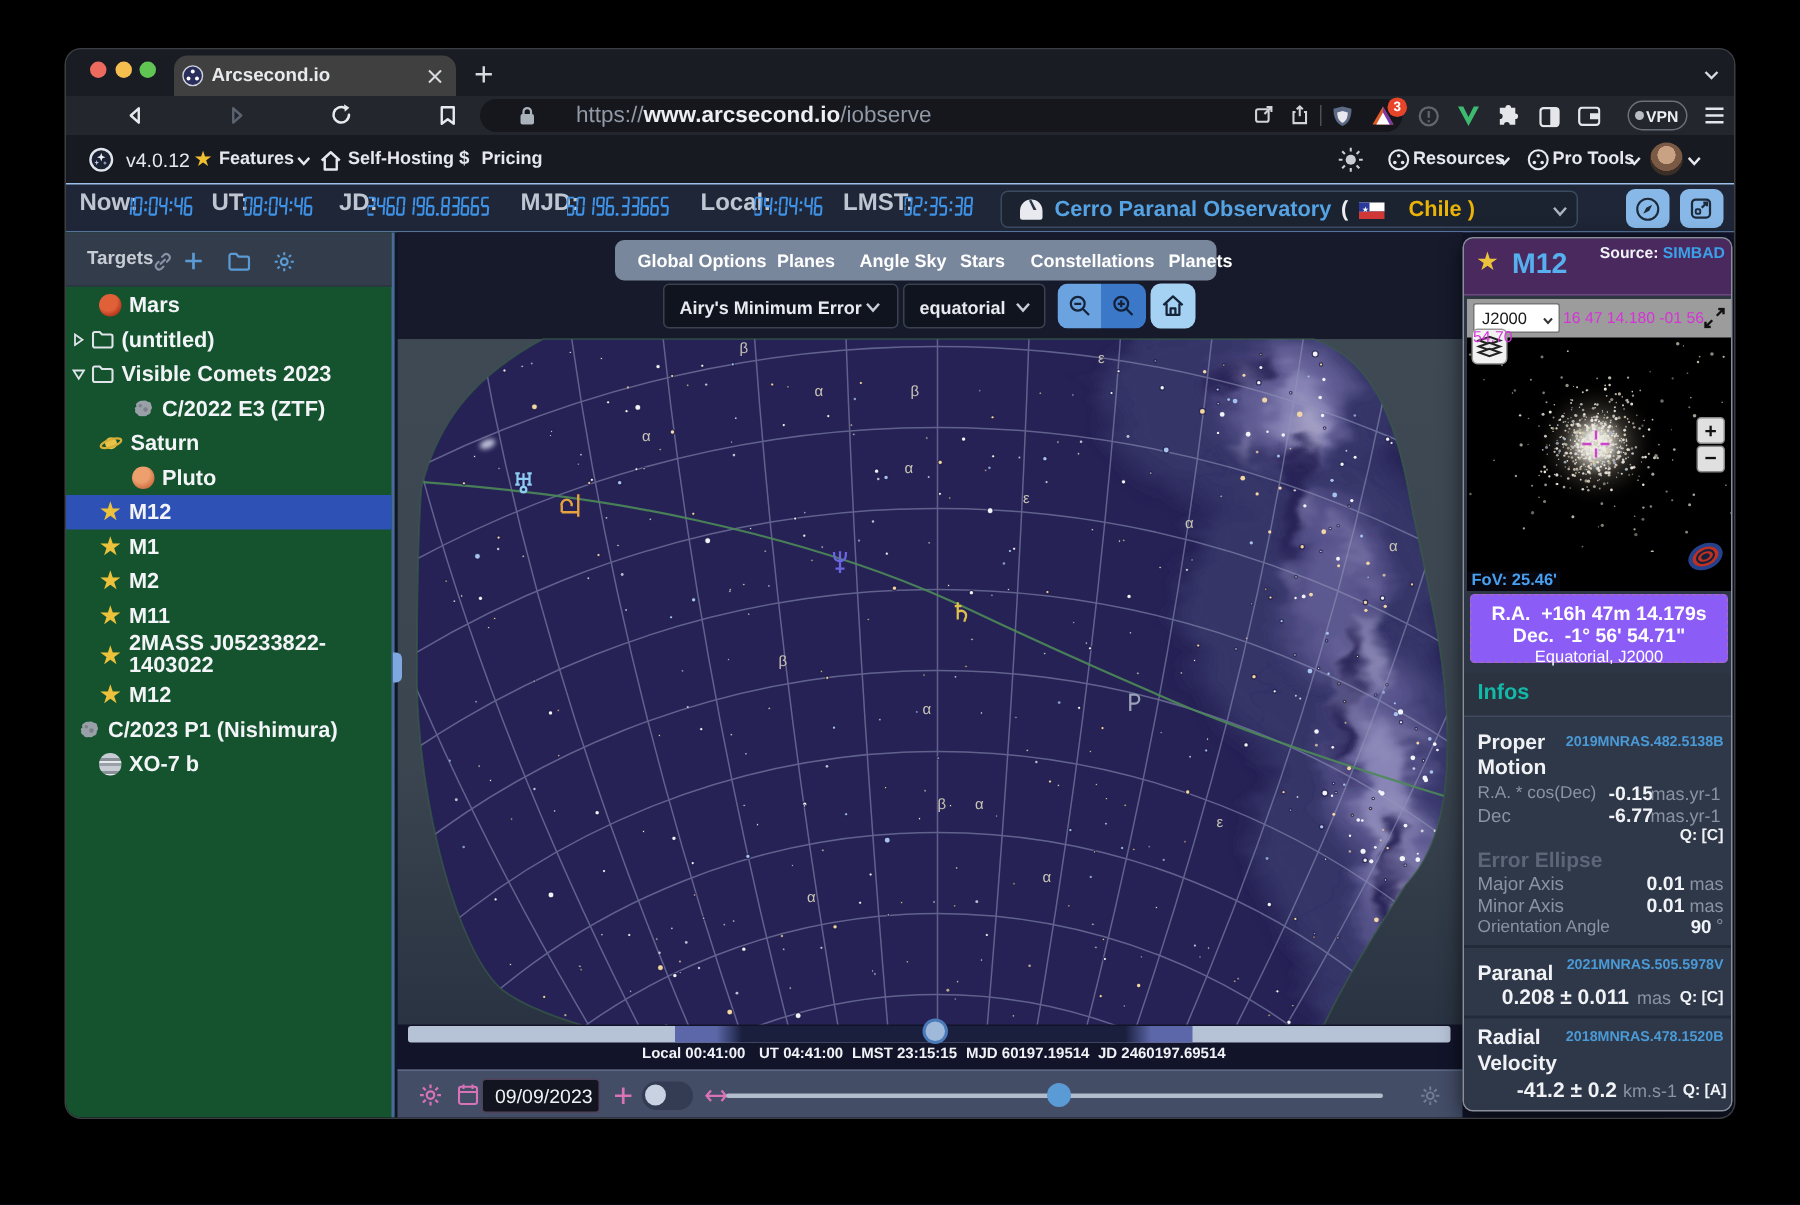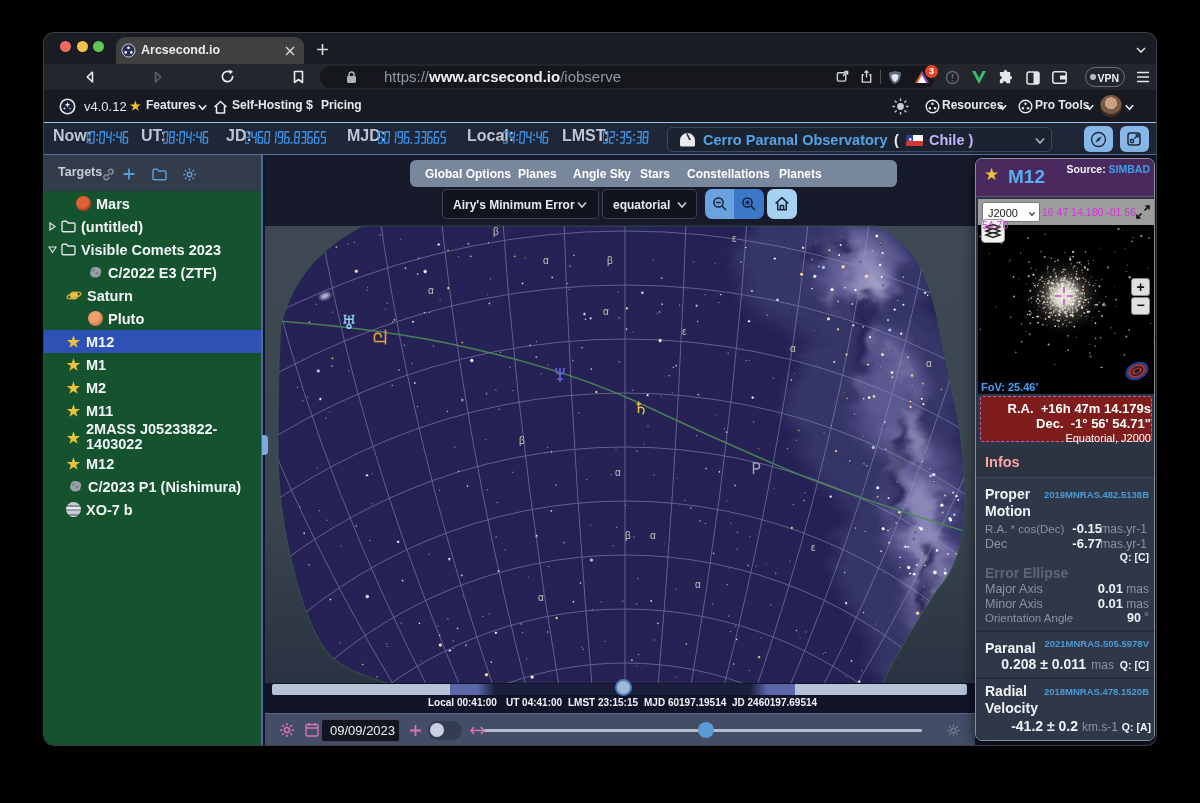--- a/index.html
+++ b/index.html
@@ -486,21 +486,21 @@
           <path d="M8.5 1.2 L12 8 L10 8 L7 1.6 Z" fill="#2a3245"></path>
         </svg>
    <span style="position:absolute;left:35px;top:4px;font-size:14.5px;font-weight:bold;color:#56a3e4">Cerro Paranal Observatory</span>
    <span style="position:absolute;left:226px;top:4px;font-size:14.5px;font-weight:bold;color:#eceef2">(</span>
    <div style="position:absolute;left:238px;top:7px;width:17px;height:11px">
           <div style="position:absolute;left:0;top:0;width:100%;height:5.5px;background:#fff"></div>
           <div style="position:absolute;left:0;top:5.5px;width:100%;height:5.5px;background:#d03838"></div>
           <div style="position:absolute;left:0;top:0;width:7px;height:5.5px;background:#2a3a9a"></div>
           <div style="position:absolute;left:2px;top:0.5px;color:#fff;font-size:5px">★</div>
         </div>
-   <span style="position:absolute;left:261px;top:4px;font-size:14.5px;font-weight:bold;color:#c4b5fd">Chile )</span>
+   <span style="position:absolute;left:271px;top:4px;font-size:14.5px;font-weight:bold;color:#eab308">Chile )</span>
    <svg width="12" height="12" style="position:absolute;left:366px;top:7px" viewBox="0 0 12 12">
           <path d="M2 3.5 L6 8 L10 3.5" stroke="#aab2c0" stroke-width="1.7" fill="none"></path>
         </svg>
   </div>
   <div class="sqbtn" style="left:1040px;background:#88b8e8">
    <svg width="17" height="17" style="position:absolute;left:6px;top:5px" viewBox="0 0 17 17">
           <circle cx="8.5" cy="8.5" r="7" stroke="#1c2a3a" stroke-width="1.4" fill="none"></circle>
           <path d="M11.5 5.5 L9.5 9.5 L5.5 11.5 L7.5 7.5 Z" fill="#1c2a3a"></path>
         </svg>
   </div>
@@ -524,21 +524,21 @@
           </svg>
      <svg width="15" height="13" style="position:absolute;left:108px;top:13px" viewBox="0 0 15 13">
             <path d="M1 2.5 a1.2 1.2 0 0 1 1.2-1.2 H5.5 L7 3 H12.8 a1.2 1.2 0 0 1 1.2 1.2 V10.5 a1.2 1.2 0 0 1 -1.2 1.2 H2.2 A1.2 1.2 0 0 1 1 10.5 Z" stroke="#5b9bd5" stroke-width="1.5" fill="none"></path>
           </svg>
      <svg width="15" height="15" style="position:absolute;left:138px;top:12px" viewBox="0 0 16 16">
             <circle cx="8" cy="8" r="2.4" stroke="#5b9bd5" stroke-width="1.5" fill="none"></circle>
             <path d="M8 1.2 V3.4 M8 12.6 V14.8 M1.2 8 H3.4 M12.6 8 H14.8 M3.2 3.2 L4.7 4.7 M11.3 11.3 L12.8 12.8 M3.2 12.8 L4.7 11.3 M11.3 4.7 L12.8 3.2" stroke="#5b9bd5" stroke-width="1.5"></path>
           </svg>
     </div>
     <div id="sblist">
-     <div class="row" style="padding-left:32px"><span class="ic" style="border-radius:50%;background:radial-gradient(circle at 40% 35%,#e06038 0 45%,#b93d20 70%,#8e2c14)"></span>Mars</div>
+     <div class="row" style="padding-left:22px"><span class="ic" style="border-radius:50%;background:radial-gradient(circle at 40% 35%,#e06038 0 45%,#b93d20 70%,#8e2c14)"></span>Mars</div>
      <div class="row" style="padding-left:4px"><svg width="9" height="9" viewBox="0 0 9 9" style="margin-right:4px;flex:none">
               <path d="M2 1 L7 4.5 L2 8 Z" fill="none" stroke="#dfe3ea" stroke-width="1.2"></path>
             </svg><svg class="ic" viewBox="0 0 15 13" style="width:15px;height:13px">
               <path d="M1 2.5 a1.2 1.2 0 0 1 1.2-1.2 H5.5 L7 3 H12.8 a1.2 1.2 0 0 1 1.2 1.2 V10.5 a1.2 1.2 0 0 1 -1.2 1.2 H2.2 A1.2 1.2 0 0 1 1 10.5 Z" stroke="#dfe3ea" stroke-width="1.4" fill="none"></path>
             </svg>(untitled)</div>
      <div class="row" style="padding-left:4px"><svg width="9" height="9" viewBox="0 0 9 9" style="margin-right:4px;flex:none">
               <path d="M1 2 L8 2 L4.5 7.5 Z" fill="none" stroke="#dfe3ea" stroke-width="1.2"></path>
             </svg><svg class="ic" viewBox="0 0 15 13" style="width:15px;height:13px">
               <path d="M1 2.5 a1.2 1.2 0 0 1 1.2-1.2 H5.5 L7 3 H12.8 a1.2 1.2 0 0 1 1.2 1.2 V10.5 a1.2 1.2 0 0 1 -1.2 1.2 H2.2 A1.2 1.2 0 0 1 1 10.5 Z" stroke="#dfe3ea" stroke-width="1.4" fill="none"></path>
             </svg>Visible Comets 2023</div>
@@ -554,21 +554,21 @@
      <div class="row" style="padding-left:44px"><span class="ic" style="border-radius:50%;background:radial-gradient(circle at 40% 35%,#eda06e 0 40%,#d4764a 70%,#b05830)"></span>Pluto</div>
      <div class="row sel" style="padding-left:22px"><span class="ic star">★</span>M12</div>
      <div class="row" style="padding-left:22px"><span class="ic star">★</span>M1</div>
      <div class="row" style="padding-left:22px"><span class="ic star">★</span>M2</div>
      <div class="row" style="padding-left:22px"><span class="ic star">★</span>M11</div>
      <div class="row" style="padding-left:22px;height:30px;line-height:15px">
             <span class="ic star">★</span>
             <span>2MASS J05233822-<br>1403022</span>
           </div>
      <div class="row" style="padding-left:22px"><span class="ic star">★</span>M12</div>
-     <div class="row" style="padding-left:24px"><svg class="ic" viewBox="0 0 15 15">
+     <div class="row" style="padding-left:8px"><svg class="ic" viewBox="0 0 15 15">
               <path d="M3 6 Q2 4 4 3.2 Q5 1.8 7 2.2 Q9 1.5 10.5 2.8 Q13 3 12.8 5.2 Q14 7 12.5 8.5 Q12.8 11 10.5 11.5 Q9 13 7 12.3 Q4.5 13 3.5 11 Q1.5 10 2.2 8 Q1.2 7 3 6Z" fill="#9aa0a8"></path>
               <circle cx="5.5" cy="5.5" r="1.2" fill="#7a8088"></circle>
               <circle cx="9" cy="8" r="1.5" fill="#7a8088"></circle>
             </svg>C/2023 P1 (Nishimura)</div>
      <div class="row" style="padding-left:22px"><span class="ic" style="border-radius:50%;background:repeating-linear-gradient(#c8ccd4 0 3px,#8a9098 3px 5px,#e8eaee 5px 7px,#9aa0a8 7px 9px)"></span>XO-7 b</div>
     </div>
    </div>
    <div id="notch" style="position:absolute;left:218px;top:280px;width:6px;height:20px;background:#7fa7e0;border-radius:0 4px 4px 0;z-index:5"></div>
    <div id="chart">
     <svg id="sky" width="710" height="528" style="position:absolute;left:0;top:0" viewBox="0 0 710 528">
@@ -1373,21 +1373,21 @@
        <g transform="translate(376,253)" stroke="#e0c04a" stroke-width="1.5" fill="none">
                 <path d="M-2.5 -6.5 V5 M-4.5 -4 H0 M-2.5 0 C0.5 -2 3.5 0 3 3 C2.7 4.5 2 5 2 6.5"></path>
               </g>
        <g transform="translate(491,313)" stroke="#9aa2b8" stroke-width="1.5" fill="none">
                 <path d="M-2.5 6 V-5 H0.5 A3 3 0 0 1 0.5 1 H-2.5"></path>
               </g>
       </g>
      </g>
      <path d="M 13 300 C 13 240 14 195 16 170 C 28 122 55 94 97 71 L 611 71 C 648 84 664 120 674 172 C 684 225 700 280 700 340 C 700 395 686 420 672 435 C 650 470 628 503 610 545 C 520 568 380 578 280 560 C 180 545 100 528 70 505 C 40 480 14 380 13 300 Z" fill="none" stroke="#3a6347" stroke-width="1.1" opacity="0.65"></path>
     </svg>
-    <div id="tabpill" style="position:absolute;left:145px;top:5px;width:487px;height:27px;background:#79879c;border-radius:6px;color:#fff;font-size:12px;font-weight:bold">
+    <div id="tabpill" style="position:absolute;left:145px;top:5px;width:401px;height:27px;background:#79879c;border-radius:6px;color:#fff;font-size:12px;font-weight:bold">
       <span style="position:absolute;left:15px;top:7px">Global Options</span>
       <span style="position:absolute;left:108px;top:7px">Planes</span>
       <span style="position:absolute;left:163px;top:7px">Angle Sky</span>
       <span style="position:absolute;left:230px;top:7px">Stars</span>
       <span style="position:absolute;left:277px;top:7px">Constellations</span>
       <span style="position:absolute;left:369px;top:7px">Planets</span>
     </div>
     <div class="dd" style="left:177px;width:157px">
           <span>Airy's Minimum Error</span>
           <svg width="12" height="12" style="position:absolute;right:10px;top:9px" viewBox="0 0 12 12">
@@ -2266,26 +2266,26 @@
       <div style="position:absolute;left:153px;top:98px;width:19px;height:18px;background:#e0e0e0;border-radius:3px;border:1px solid #888;color:#111;font-weight:bold;font-size:14px;text-align:center;line-height:15px">−</div>
       <div style="position:absolute;left:0px;top:182px;width:62px;height:13px;background:rgba(10,10,20,0.75)"></div>
       <span style="position:absolute;left:3px;top:182px;color:#48a0f0;font-size:11px;font-weight:bold">FoV: 25.46'</span>
       <svg width="27" height="24" style="position:absolute;left:146px;top:160px" viewBox="0 0 27 24">
             <ellipse cx="13" cy="12" rx="12" ry="8.5" fill="#26418c" transform="rotate(-25 13 12)"></ellipse>
             <ellipse cx="13" cy="12" rx="9" ry="6" fill="#c03020" transform="rotate(-25 13 12)"></ellipse>
             <ellipse cx="13" cy="12" rx="6" ry="3.8" fill="none" stroke="#16203c" stroke-width="1.4" transform="rotate(-25 13 12)"></ellipse>
             <ellipse cx="13" cy="12" rx="3" ry="1.8" fill="#16203c" transform="rotate(-25 13 12)"></ellipse>
           </svg>
     </div>
-    <div style="position:absolute;left:4px;top:237px;width:172px;height:46px;background:#7f1d1d;border:1px dashed #a86ac0;border-radius:3px;text-align:right;color:#fff;box-sizing:border-box">
+    <div style="position:absolute;left:4px;top:237px;width:172px;height:46px;background:#8b5cf6;border:1px dashed #a86ac0;border-radius:3px;text-align:center;color:#fff;box-sizing:border-box">
       <div style="font-size:13px;font-weight:bold;margin-top:4px">R.A.&nbsp; +16h 47m 14.179s</div>
       <div style="font-size:13px;font-weight:bold">Dec.&nbsp; -1° 56' 54.71"</div>
       <div style="font-size:11px;margin-top:1px">Equatorial, J2000</div>
     </div>
-    <div style="position:absolute;left:0;top:290px;width:100%;height:29px;background:#2b3340;border-bottom:1px solid #3e4a5e;color:#fca5a5;font-size:14.5px;font-weight:bold;padding:5px 0 0 9px;box-sizing:border-box">Infos</div>
+    <div style="position:absolute;left:0;top:290px;width:100%;height:29px;background:#2b3340;border-bottom:1px solid #3e4a5e;color:#14b8a6;font-size:14.5px;font-weight:bold;padding:5px 0 0 9px;box-sizing:border-box">Infos</div>
     <div id="infos" style="position:absolute;left:0;top:319px;width:100%;height:264px;background:#2f3848;font-size:12.5px;color:#8a93a3">
       <span class="ib" style="left:9px;top:8px;font-size:14px;line-height:17px">Proper<br>Motion</span>
       <span class="lnk" style="right:5px;top:11px">2019MNRAS.482.5138B</span>
       <span style="position:absolute;left:9px;top:45px;font-size:11.5px">R.A. * cos(Dec)</span>
           <span class="ib" style="right:52px;top:43px;font-size:13px">-0.15</span>
           <span style="position:absolute;right:7px;top:44px;font-size:12px">mas.yr-1</span>
       <span style="position:absolute;left:9px;top:59px">Dec</span>
           <span class="ib" style="right:52px;top:58px;font-size:13px">-6.77</span>
           <span style="position:absolute;right:7px;top:59px;font-size:12px">mas.yr-1</span>
       <span style="position:absolute;right:5px;top:73px;color:#f0f2f6;font-size:10.5px;font-weight:bold">Q: [C]</span>

